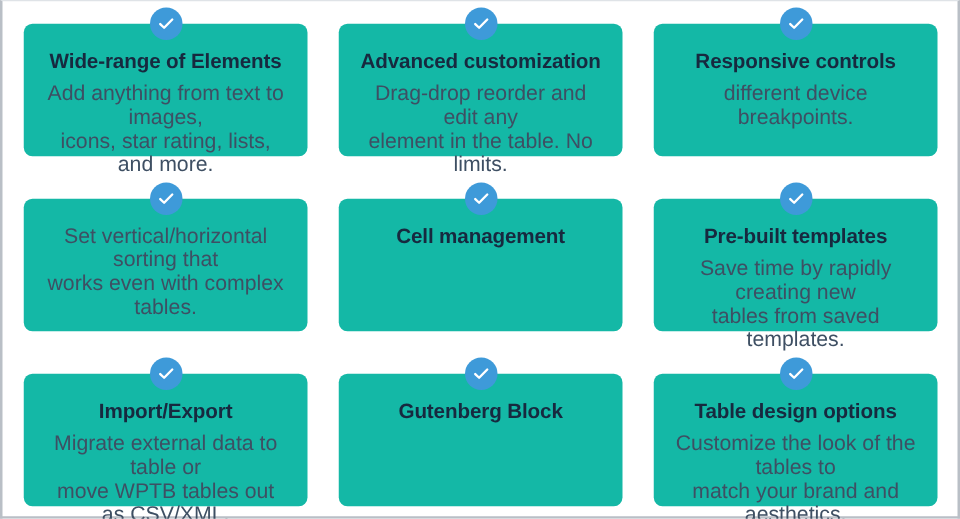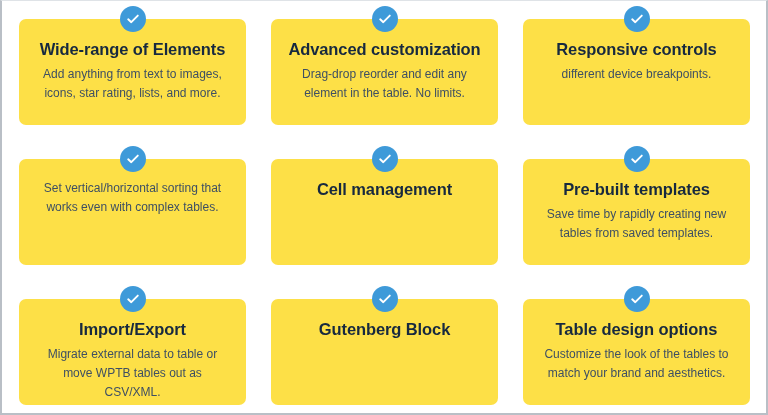--- a/index.html
+++ b/index.html
@@ -29,21 +29,21 @@
     left: 17px;
     top: 18px;
     width: 731px;
     display: grid;
     grid-template-columns: repeat(3, 227px);
     grid-column-gap: 25px;
     grid-row-gap: 34px;
   }
   .card {
     position: relative;
-    background: #fde047;
+    background: #14b8a6;
     border-radius: 7px;
     height: 106px;
     box-sizing: border-box;
     padding: 20px 12px 10px 12px;
     text-align: center;
   }
   .badge {
     position: absolute;
     top: -13px;
     left: 50%;
@@ -65,21 +65,21 @@
   .card-title {
     font-size: 16.5px;
     font-weight: bold;
     color: #17293f;
     line-height: 20px;
     letter-spacing: -0.1px;
     margin: 0 0 6px 0;
     white-space: nowrap;
   }
   .card-desc {
-    font-size: 12px;
+    font-size: 17px;
     color: #3e4f63;
     line-height: 19px;
     margin: 0;
     padding: 0 4px;
   }
   .card-desc .ln {
     display: block;
   }
 </style>
 </head>

